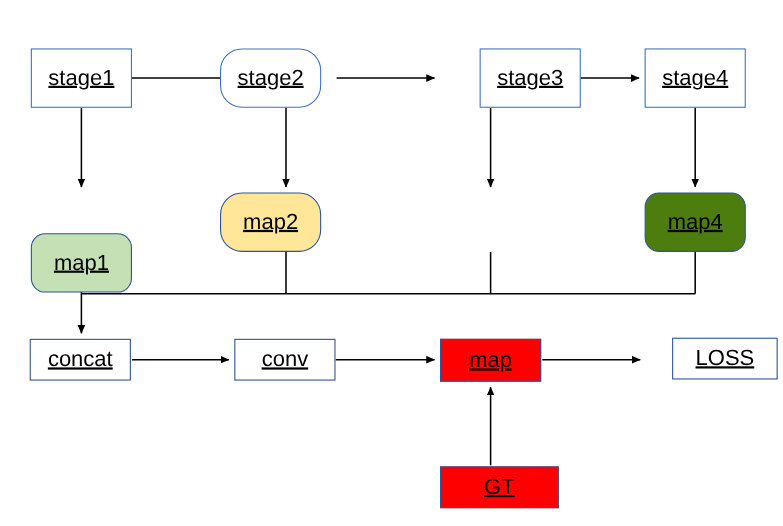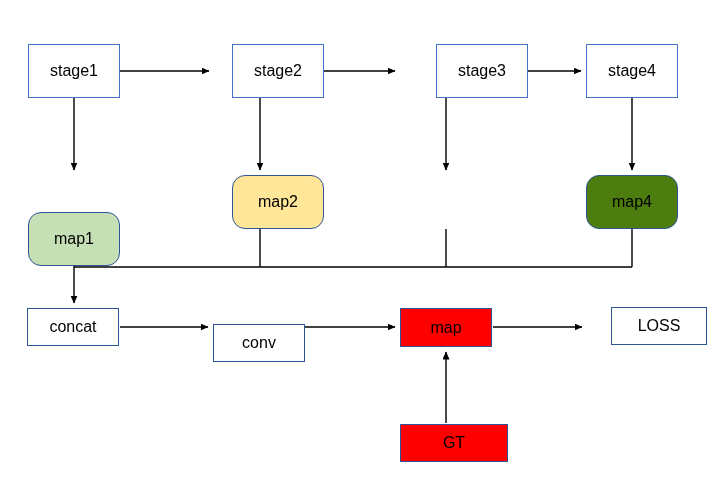--- a/index.html
+++ b/index.html
@@ -22,49 +22,50 @@
     width: 712px;
     height: 478px;
     pointer-events: none;
   }
   .node {
     position: absolute;
     box-sizing: border-box;
     display: flex;
     align-items: center;
     justify-content: center;
-    font-size: 16px;
+    font-size: 20px;
     color: #000000;
     background: #ffffff;
     line-height: 1;
     white-space: nowrap;
+    text-decoration: underline;
   }
   .stage {
     width: 92px;
     height: 54px;
     top: 44px;
     border: 1.4px solid #4472C4;
   }
   .map {
     width: 92px;
     height: 54px;
     top: 175px;
     border: 1.5px solid #2F5597;
     border-radius: 13px;
   }
   .brect {
     height: 38px;
     border: 1.4px solid #2F5597;
   }
   .s1 { left: 28px; }
-  .s2 { left: 232px; }
+  .s2 { left: 200px; border-radius: 20px; }
   .s3 { left: 400px; margin-left: 36px; }
   .s4 { left: 586px; }
   .concat { left: 27px;  top: 308px; width: 92px; }
-  .conv   { left: 213px; top: 324px; width: 92px; }
+  .conv   { left: 213px; top: 308px; width: 92px; }
   .redmap { left: 400px; top: 308px; width: 92px; height: 39px; }
   .loss   { left: 611px; top: 307px; width: 96px; }
   .gt     { left: 400px; top: 424px; width: 108px; }
 </style>
 </head>
 <body>
 
 <div id="canvas">
 
   <svg id="connectors" viewBox="0 0 712 478" xmlns="http://www.w3.org/2000/svg">

